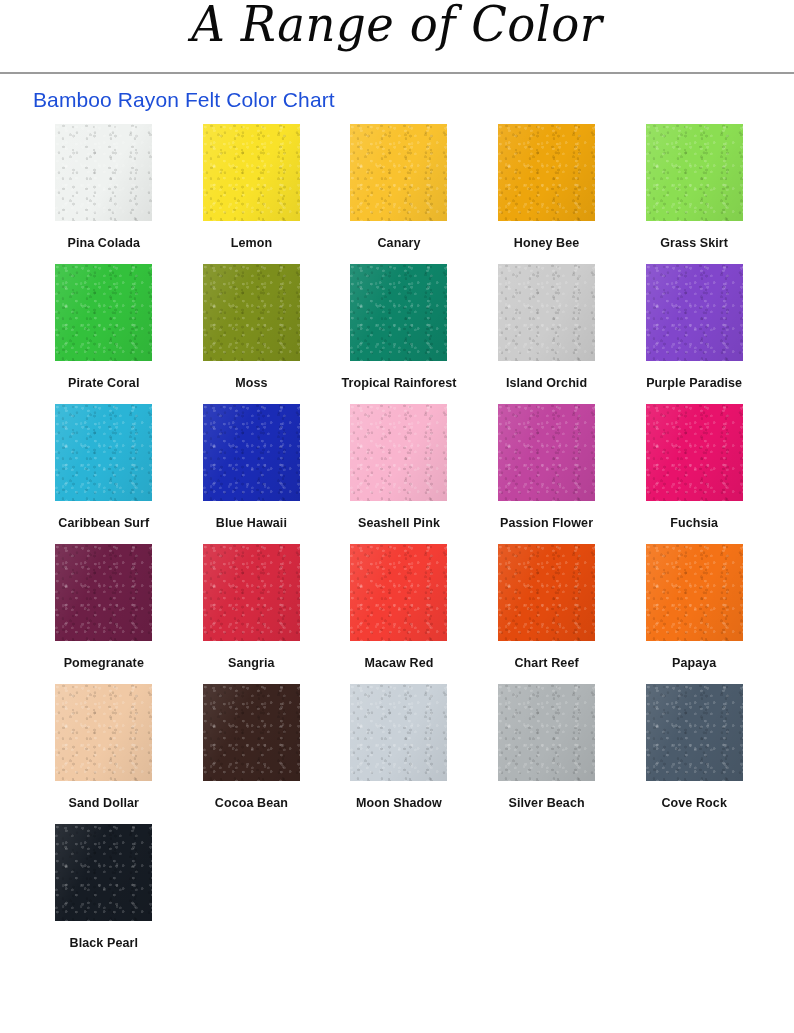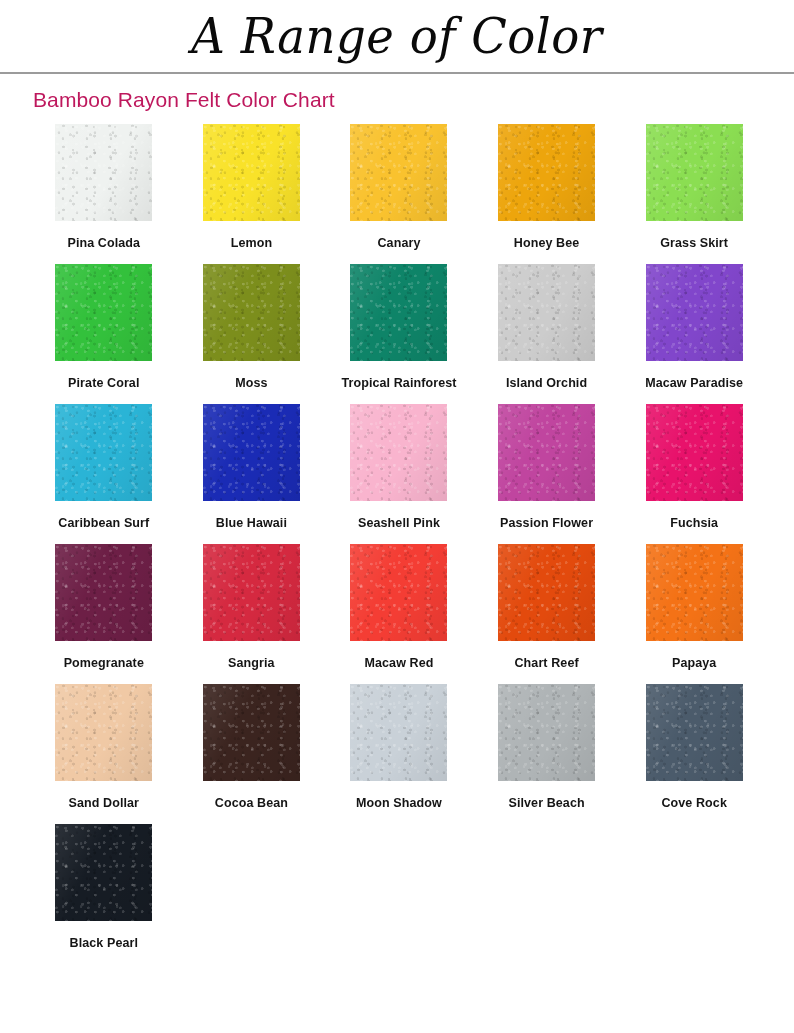--- a/index.html
+++ b/index.html
@@ -13,21 +13,21 @@
     font-family: "Liberation Sans", sans-serif;
     color: #000000;
     overflow: hidden;
     position: relative;
   }
 
   
   .masthead {
     height: 72px;
     display: flex;
-    align-items: center;
+    align-items: flex-start;
     justify-content: center;
     box-sizing: border-box;
   }
   .masthead-title {
     font-family: "DejaVu Serif", serif;
     font-style: italic;
     font-size: 48px;
     font-weight: 400;
     letter-spacing: 0.5px;
     color: #0a0a0a;
@@ -39,21 +39,21 @@
     height: 2px;
     background: #9b9b9b;
     width: 100%;
     margin: 0;
   }
 
   
   .chart-heading {
     font-size: 21px;
     font-weight: 400;
-    color: #be185d;
+    color: #1d4ed8;
     padding: 14px 0 0 33px;
     letter-spacing: 0.1px;
   }
 
   
   .swatch-grid {
     margin: 12px 0 0 0;
     padding: 0 26px 0 30px;
     display: grid;
     grid-template-columns: repeat(5, 1fr);
@@ -163,21 +163,21 @@
     <div class="swatch-cell">
       <div class="swatch-chip" style="background-color: rgb(14, 132, 104);"></div>
       <div class="swatch-label">Tropical Rainforest</div>
     </div>
     <div class="swatch-cell">
       <div class="swatch-chip"></div>
       <div class="swatch-label">Island Orchid</div>
     </div>
     <div class="swatch-cell">
       <div class="swatch-chip" style="background-color: rgb(129, 70, 203);"></div>
-      <div class="swatch-label">Macaw Paradise</div>
+      <div class="swatch-label">Purple Paradise</div>
     </div>
     <div class="swatch-cell">
       <div class="swatch-chip" style="background-color: rgb(42, 180, 214);"></div>
       <div class="swatch-label">Caribbean Surf</div>
     </div>
     <div class="swatch-cell">
       <div class="swatch-chip" style="background-color: rgb(26, 43, 181);"></div>
       <div class="swatch-label">Blue Hawaii</div>
     </div>
     <div class="swatch-cell">

